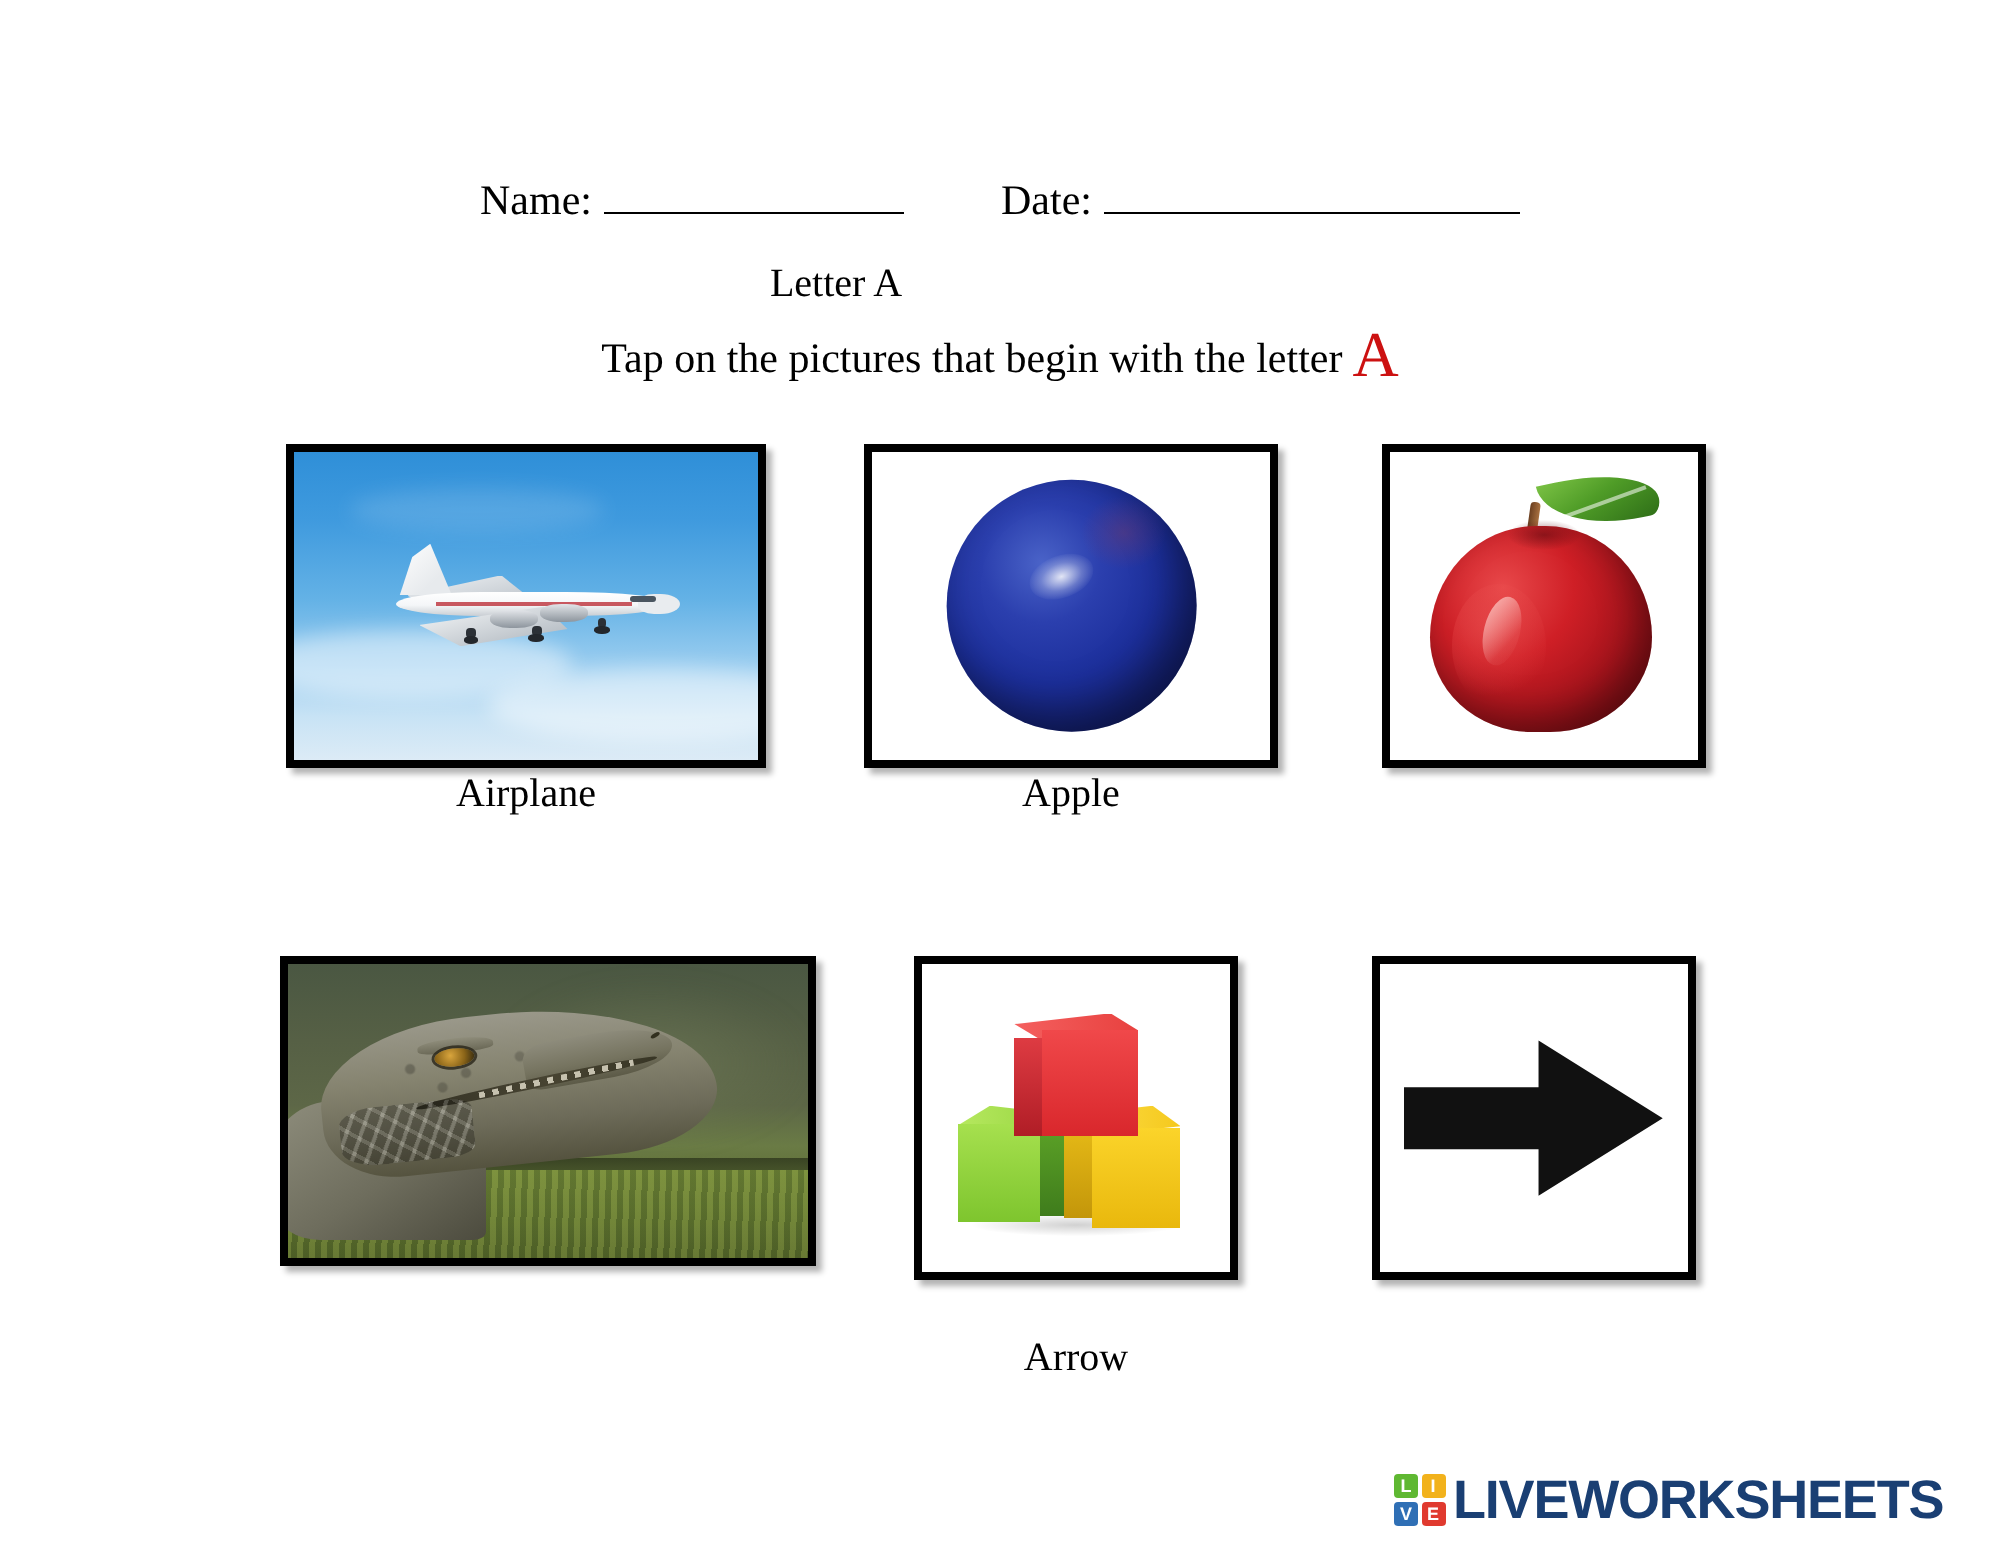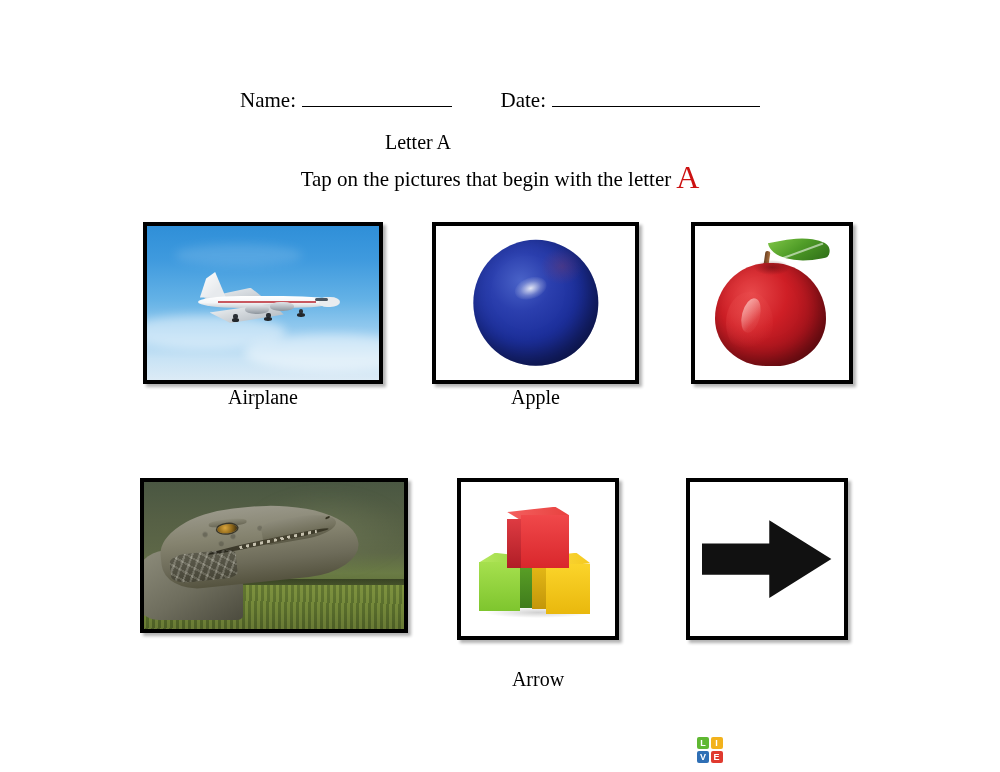--- a/index.html
+++ b/index.html
@@ -700,15 +700,16 @@
     </div>
   </div>
 
   <div class="logo">
     <div class="logo-tiles">
       <span class="tile tile-l">L</span>
       <span class="tile tile-i">I</span>
       <span class="tile tile-v">V</span>
       <span class="tile tile-e">E</span>
     </div>
+    <span class="logo-text">LIVEWORKSHEETS</span>
   </div>
 
 </div>
 
 </body></html>

